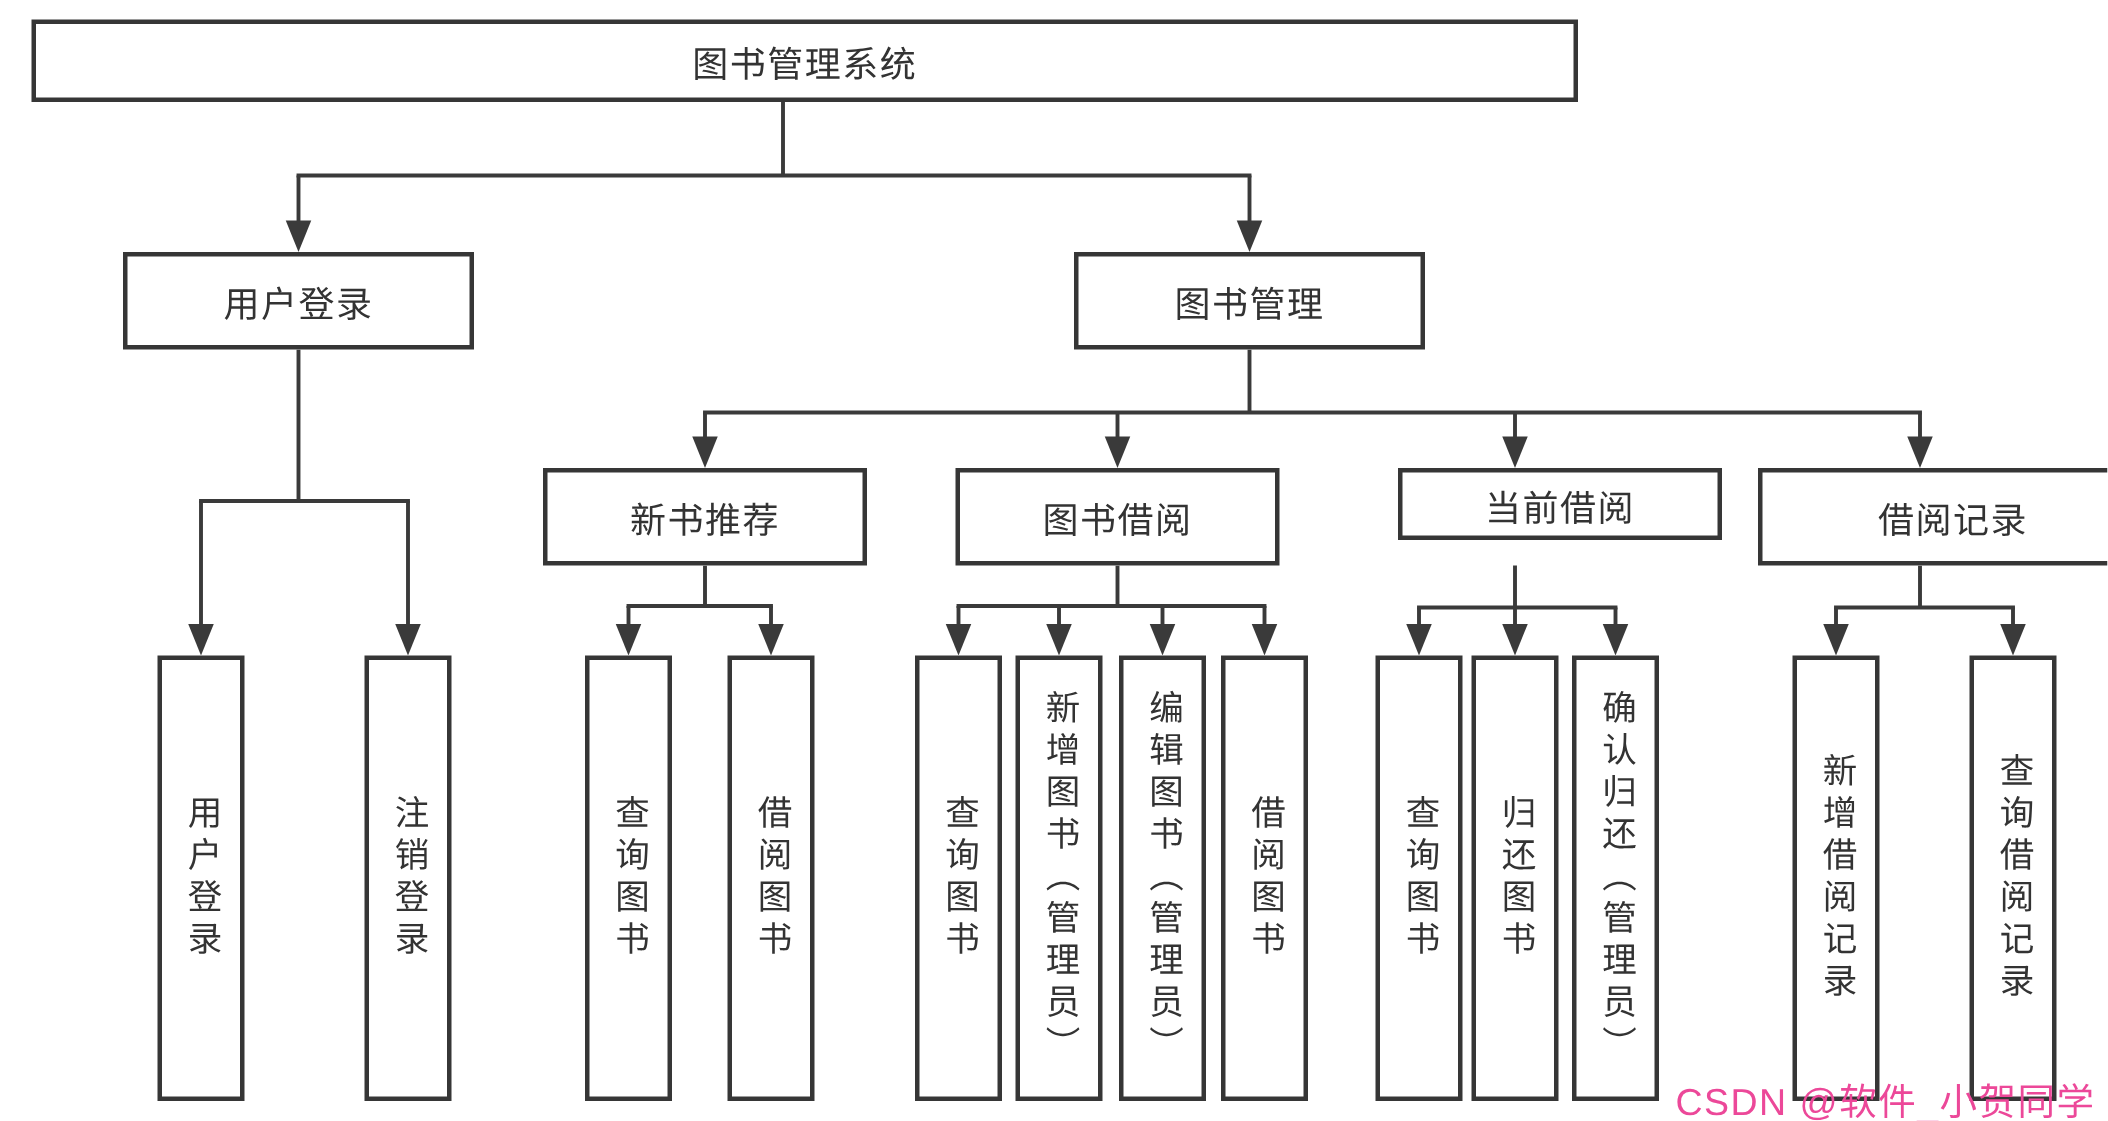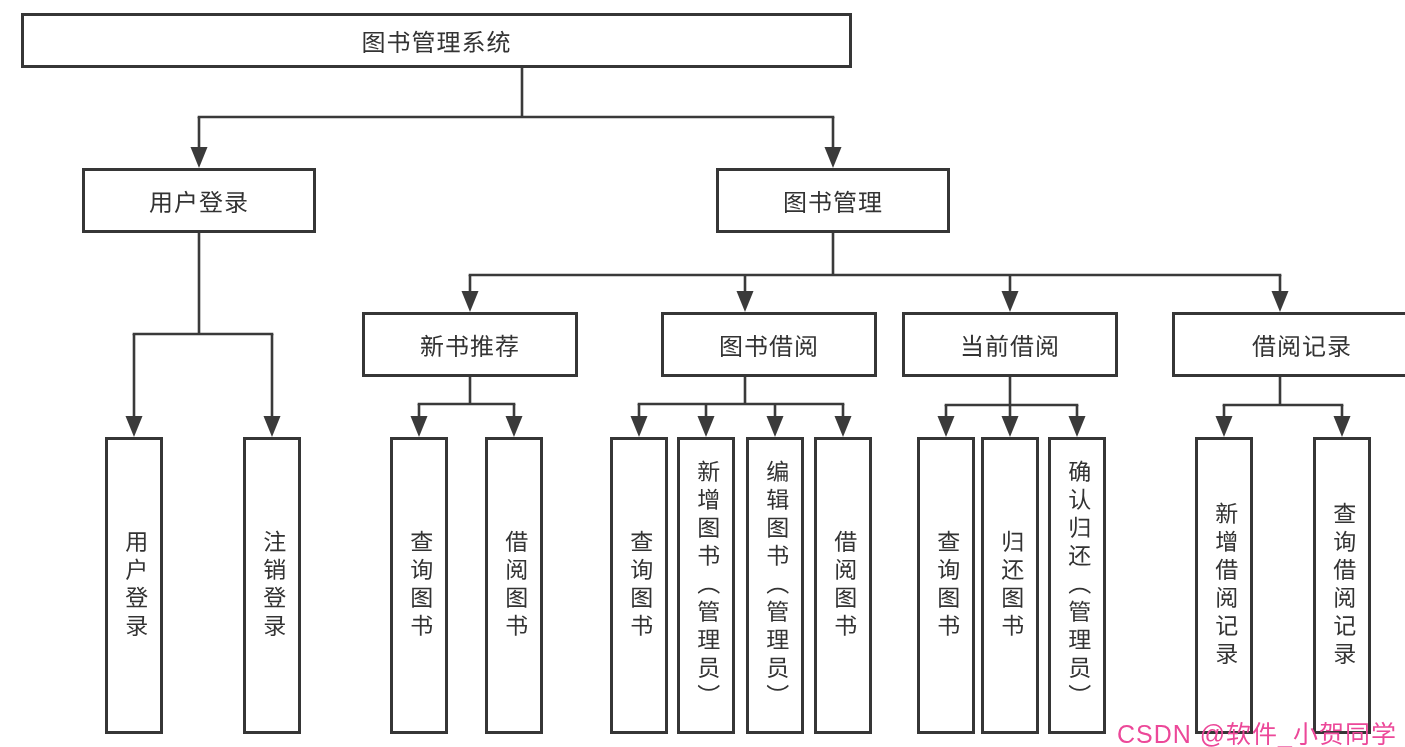--- a/index.html
+++ b/index.html
@@ -129,38 +129,38 @@
     <g>
       <line x1="1280" y1="377" x2="1280" y2="405"></line>
       <line x1="1222.7" y1="405" x2="1343.3" y2="405"></line>
       <line x1="1224" y1="405" x2="1224" y2="418"></line>
       <polygon points="1215.5,416 1232.5,416 1224,437"></polygon>
       <line x1="1342" y1="405" x2="1342" y2="418"></line>
       <polygon points="1333.5,416 1350.5,416 1342,437"></polygon>
     </g>
   </svg>
 
-  <div class="node" style="left:21px; top:13px; width:831px; height:55px;">
+  <div class="node" style="left:21px; top:13px; width:1031px; height:55px;">
     <span>图书管理系统</span>
   </div>
 
   <div class="node" style="left:82px; top:168px; width:234px; height:65px;">
     <span>用户登录</span>
   </div>
   <div class="node" style="left:716px; top:168px; width:234px; height:65px;font-family:Liberation Mono, monospace;">
     <span>图书管理</span>
   </div>
 
   <div class="node" style="left:362px; top:312px; width:216px; height:65px;">
     <span>新书推荐</span>
   </div>
-  <div class="node" style="left:637px; top:312px; width:216px; height:65px;margin-left:24px;">
+  <div class="node" style="left:637px; top:312px; width:216px; height:65px;">
     <span>图书借阅</span>
   </div>
-  <div class="node" style="left:902px; top:312px; width:216px; height:65px;text-align:right;">
+  <div class="node" style="left:932px; top:312px; width:216px; height:48px;text-align:right;">
     <span>当前借阅</span>
   </div>
   <div class="node" style="left:1172px; top:312px; width:260px; height:65px;">
     <span>借阅记录</span>
   </div>
 
   <div class="node leaf" style="left:105px; top:437px; width:58px; height:297px;">
     <span class="vtext">用户登录</span>
   </div>
   <div class="node leaf" style="left:243px; top:437px; width:58px; height:297px;">

